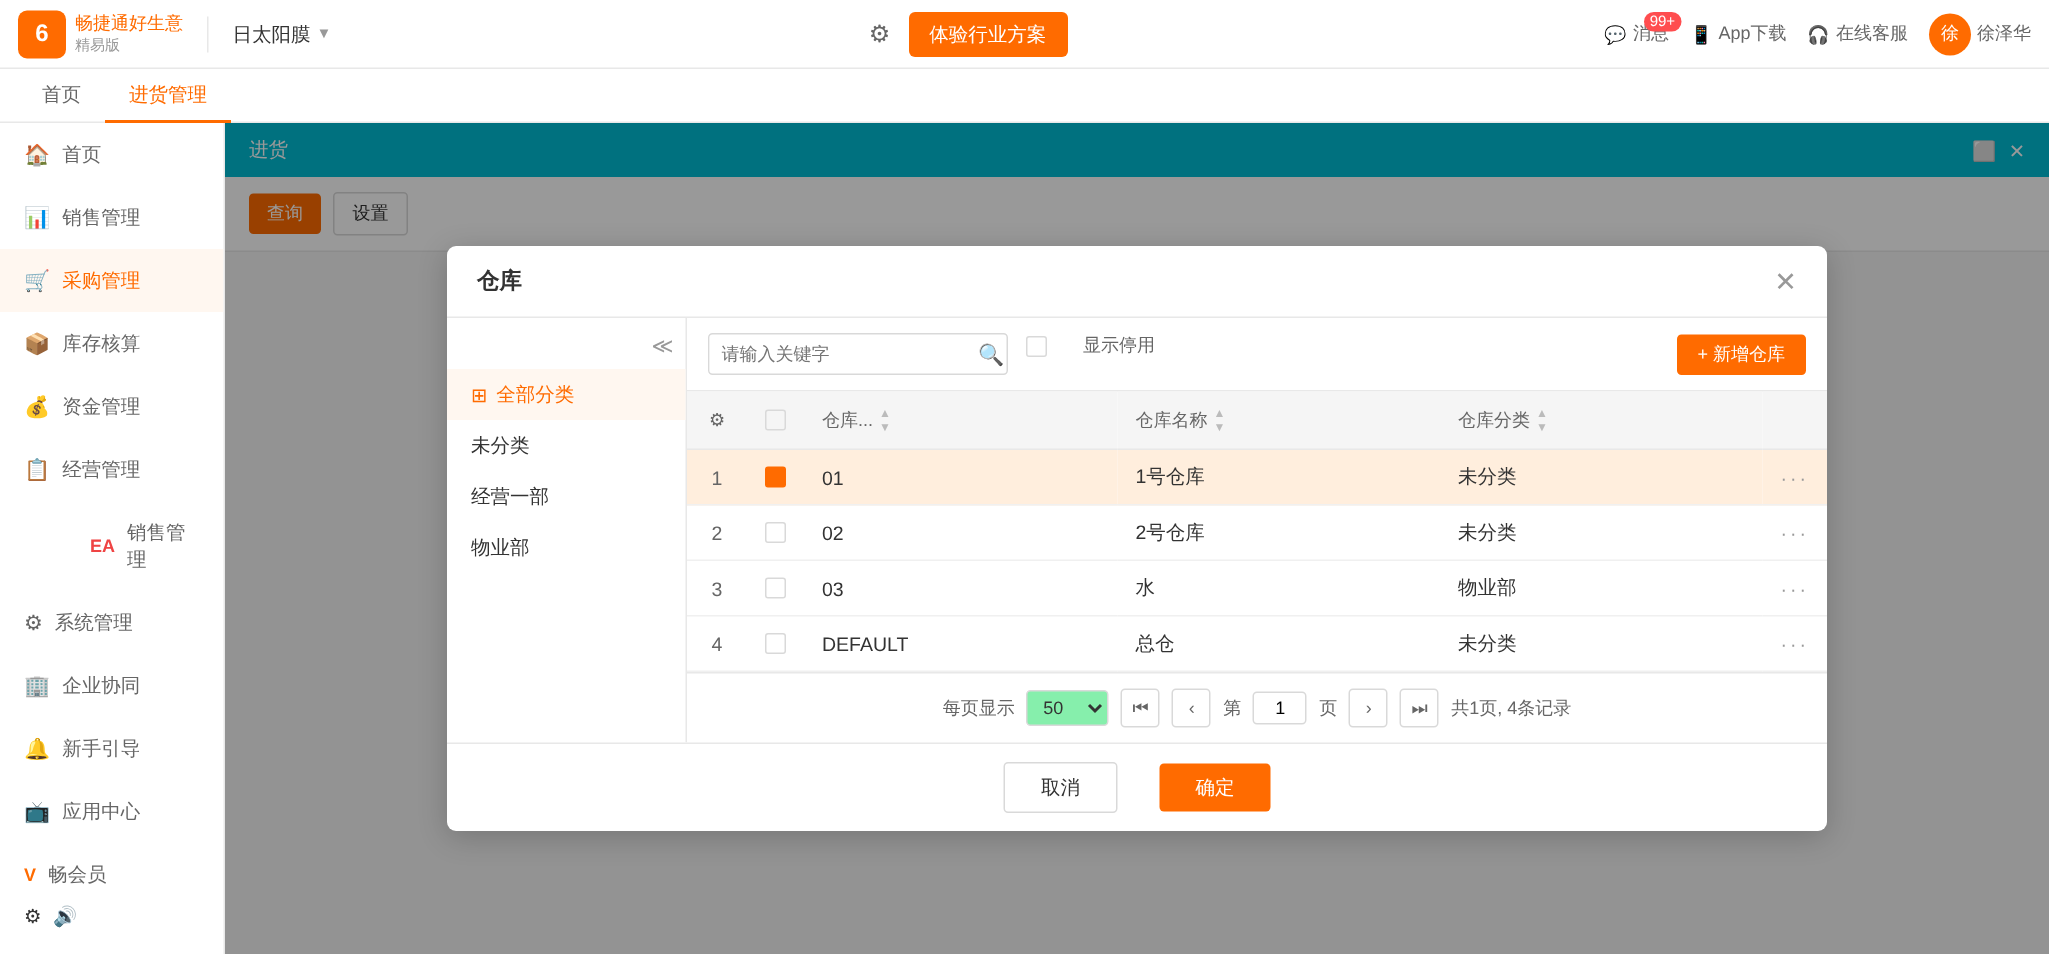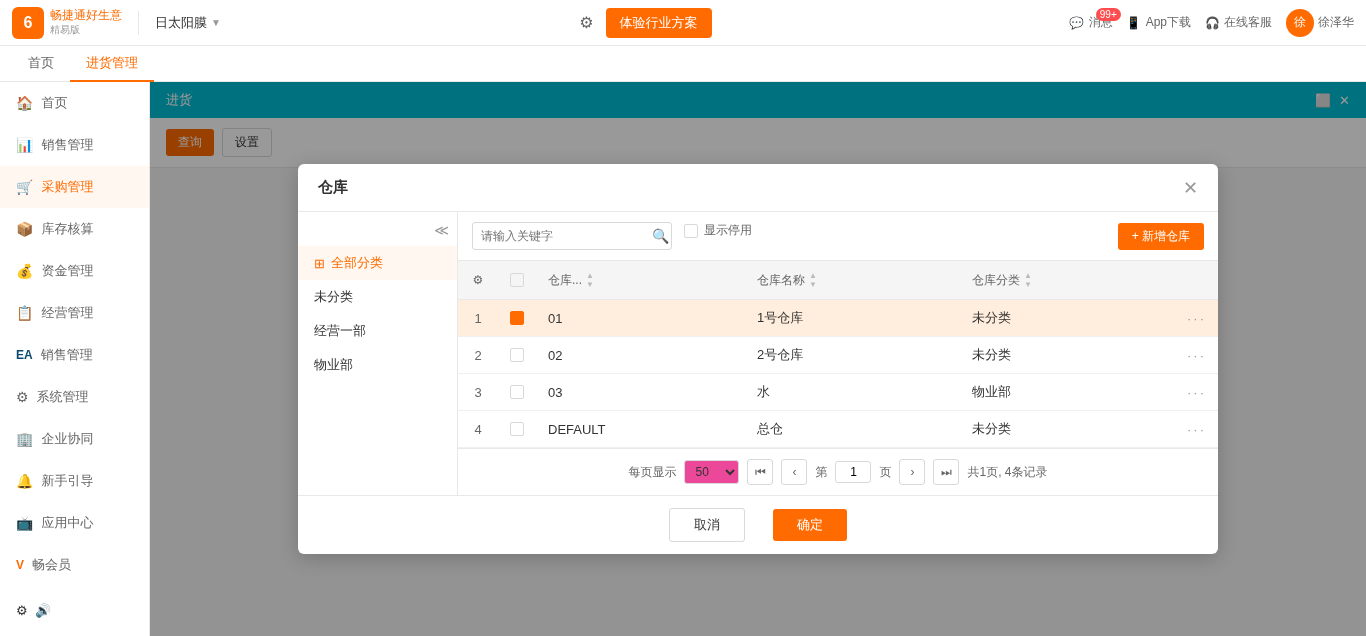--- a/index.html
+++ b/index.html
@@ -58,39 +58,39 @@
     .collapse-icon { color: #999; cursor: pointer; font-size: 14px; }
     .cat-item { padding: 8px 16px; cursor: pointer; font-size: 13px; color: #333; display: flex; align-items: center; gap: 6px; }
     .cat-item.active { color: #ff6b00; background: #fff7f0; }
 
     
     .table-panel { flex: 1; display: flex; flex-direction: column; overflow: hidden; }
     .table-toolbar { padding: 10px 14px; display: flex; align-items: center; justify-content: space-between; border-bottom: 1px solid #e8e8e8; }
     .search-box { display: flex; align-items: center; border: 1px solid #d9d9d9; border-radius: 3px; overflow: hidden; width: 200px; }
     .search-input { border: none; outline: none; padding: 5px 8px; font-size: 12px; flex: 1; color: #999; }
     .search-icon-btn { background: none; border: none; padding: 5px 8px; color: #999; cursor: pointer; font-size: 14px; }
-    .show-disabled { display: flex; align-items: center; gap: 6px; font-size: 12px; color: #666; }
+    .show-disabled { display: flex; align-items: center; gap: 24px; font-size: 12px; color: #666; }
     .checkbox { width: 14px; height: 14px; border: 1px solid #d9d9d9; border-radius: 2px; }
     .add-btn { background: #ff6b00; color: #fff; border: none; padding: 5px 14px; border-radius: 3px; cursor: pointer; font-size: 12px; }
 
     
     .data-table { flex: 1; overflow-y: auto; }
     table { width: 100%; border-collapse: collapse; }
     thead tr { background: #f5f5f5; }
     th { padding: 10px 12px; text-align: right; font-size: 12px; color: #666; font-weight: normal; border-bottom: 1px solid #e8e8e8; white-space: nowrap; }
     td { padding: 9px 12px; font-size: 13px; color: #333; border-bottom: 1px solid #f0f0f0; }
     tr.selected td { background: #ffeedd; }
     .th-sort { display: flex; align-items: center; gap: 4px; }
     .sort-arrows { display: flex; flex-direction: column; font-size: 8px; color: #bbb; }
     .row-num { color: #666; text-align: center; }
     .actions-dots { color: #999; letter-spacing: 2px; cursor: pointer; }
 
     
     .pagination { padding: 10px 14px; display: flex; align-items: center; justify-content: center; gap: 8px; border-top: 1px solid #e8e8e8; font-size: 12px; color: #666; }
-    .page-size-select { border: 1px solid #d9d9d9; border-radius: 3px; padding: 3px 6px; font-size: 12px; color: #333; background: #ec4899; cursor: pointer; }
+    .page-size-select { border: 1px solid #d9d9d9; border-radius: 3px; padding: 3px 6px; font-size: 12px; color: #333; background: #86efac; cursor: pointer; }
     .page-btn { width: 26px; height: 26px; border: 1px solid #d9d9d9; border-radius: 3px; background: #fff; cursor: pointer; display: flex; align-items: center; justify-content: center; color: #666; font-size: 12px; }
     .page-btn:disabled { color: #ccc; cursor: not-allowed; }
     .page-input { width: 36px; text-align: center; border: 1px solid #d9d9d9; border-radius: 3px; padding: 3px; font-size: 12px; }
 
     
     .modal-footer { padding: 12px 20px; border-top: 1px solid #e8e8e8; display: flex; align-items: center; justify-content: center; gap: 28px; }
     .btn-cancel { background: #fff; color: #333; border: 1px solid #d9d9d9; padding: 7px 24px; border-radius: 3px; cursor: pointer; font-size: 13px; }
     .btn-confirm { background: #ff6b00; color: #fff; border: none; padding: 7px 24px; border-radius: 3px; cursor: pointer; font-size: 13px; }
 
     
@@ -169,21 +169,21 @@
     </div>
     <div class="sidebar-item">
       <span class="sidebar-icon">💰</span>
       <span>资金管理</span>
     </div>
     <div class="sidebar-item">
       <span class="sidebar-icon">📋</span>
       <span>经营管理</span>
     </div>
     <div class="sidebar-item">
-      <span class="sidebar-icon" style="font-style:normal;font-size:12px;font-weight:bold;color:#0c4a6e;">EA</span>
+      <span class="sidebar-icon" style="font-style:normal;font-size:12px;font-weight:bold;color:#ef4444;margin-left:44px;">EA</span>
       <span>销售管理</span>
     </div>
     <div class="sidebar-item">
       <span class="sidebar-icon">⚙</span>
       <span>系统管理</span>
     </div>
     <div class="sidebar-item">
       <span class="sidebar-icon">🏢</span>
       <span>企业协同</span>
     </div>

